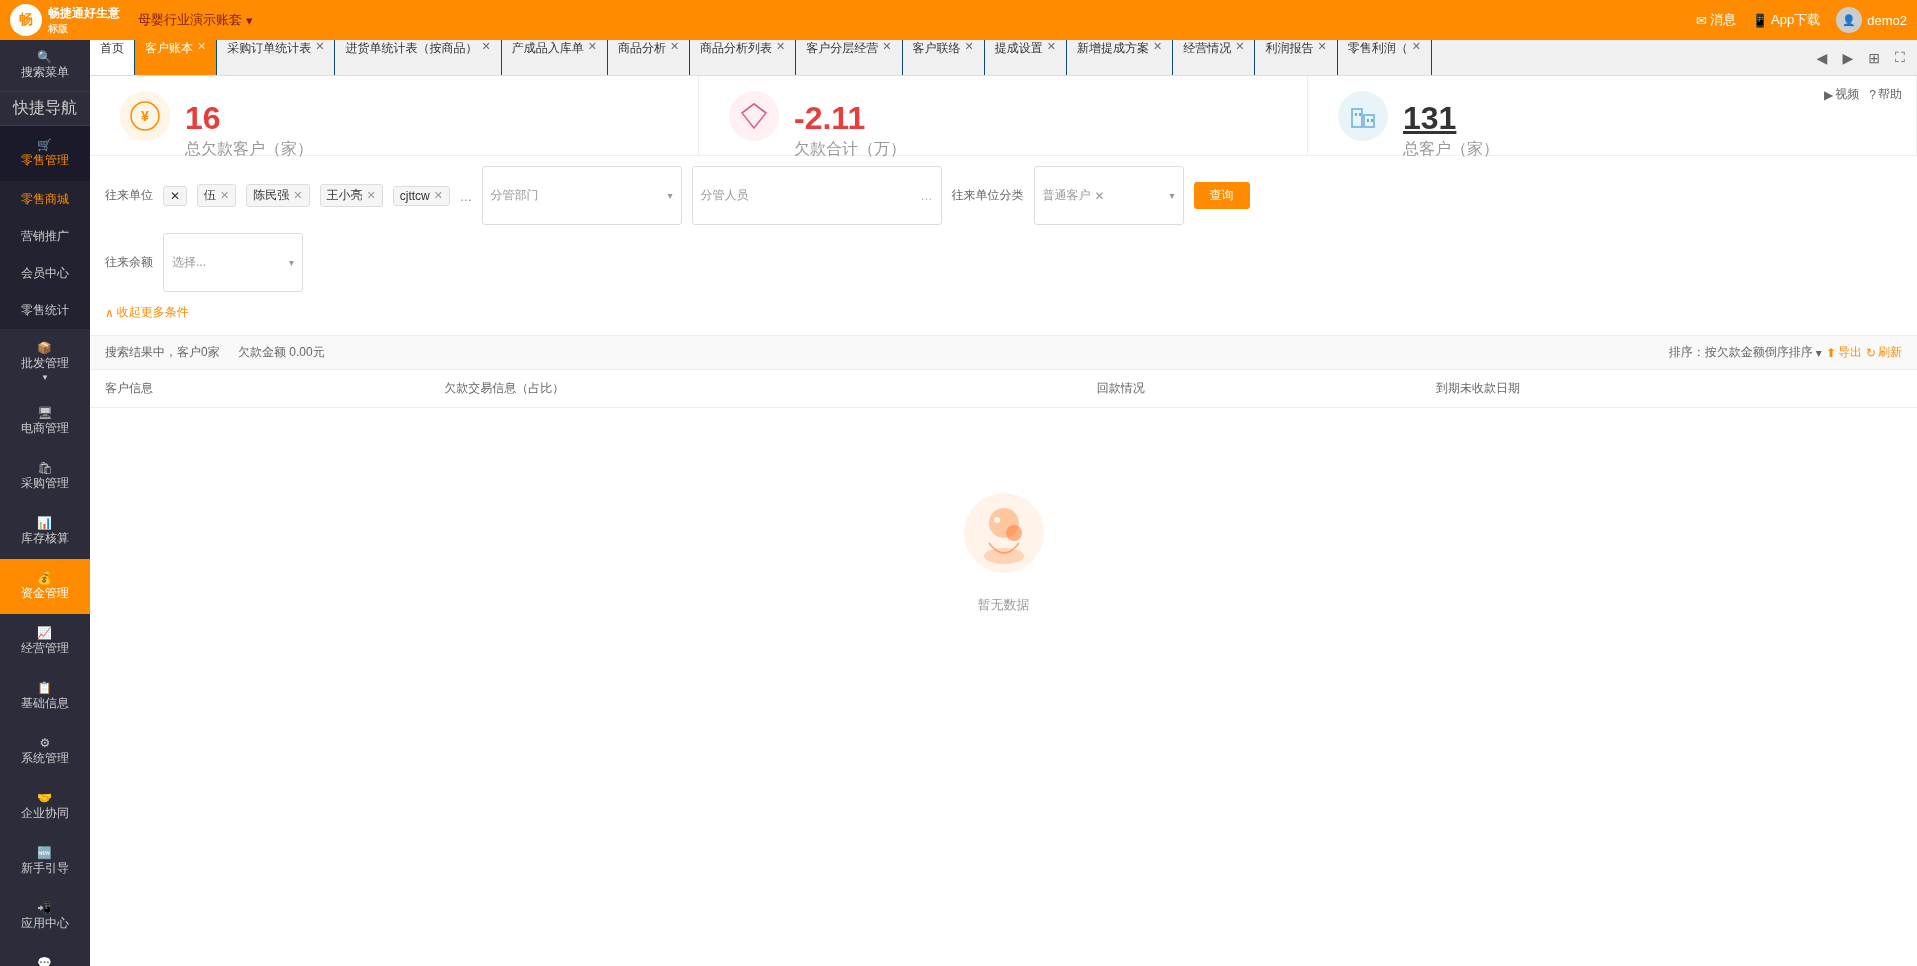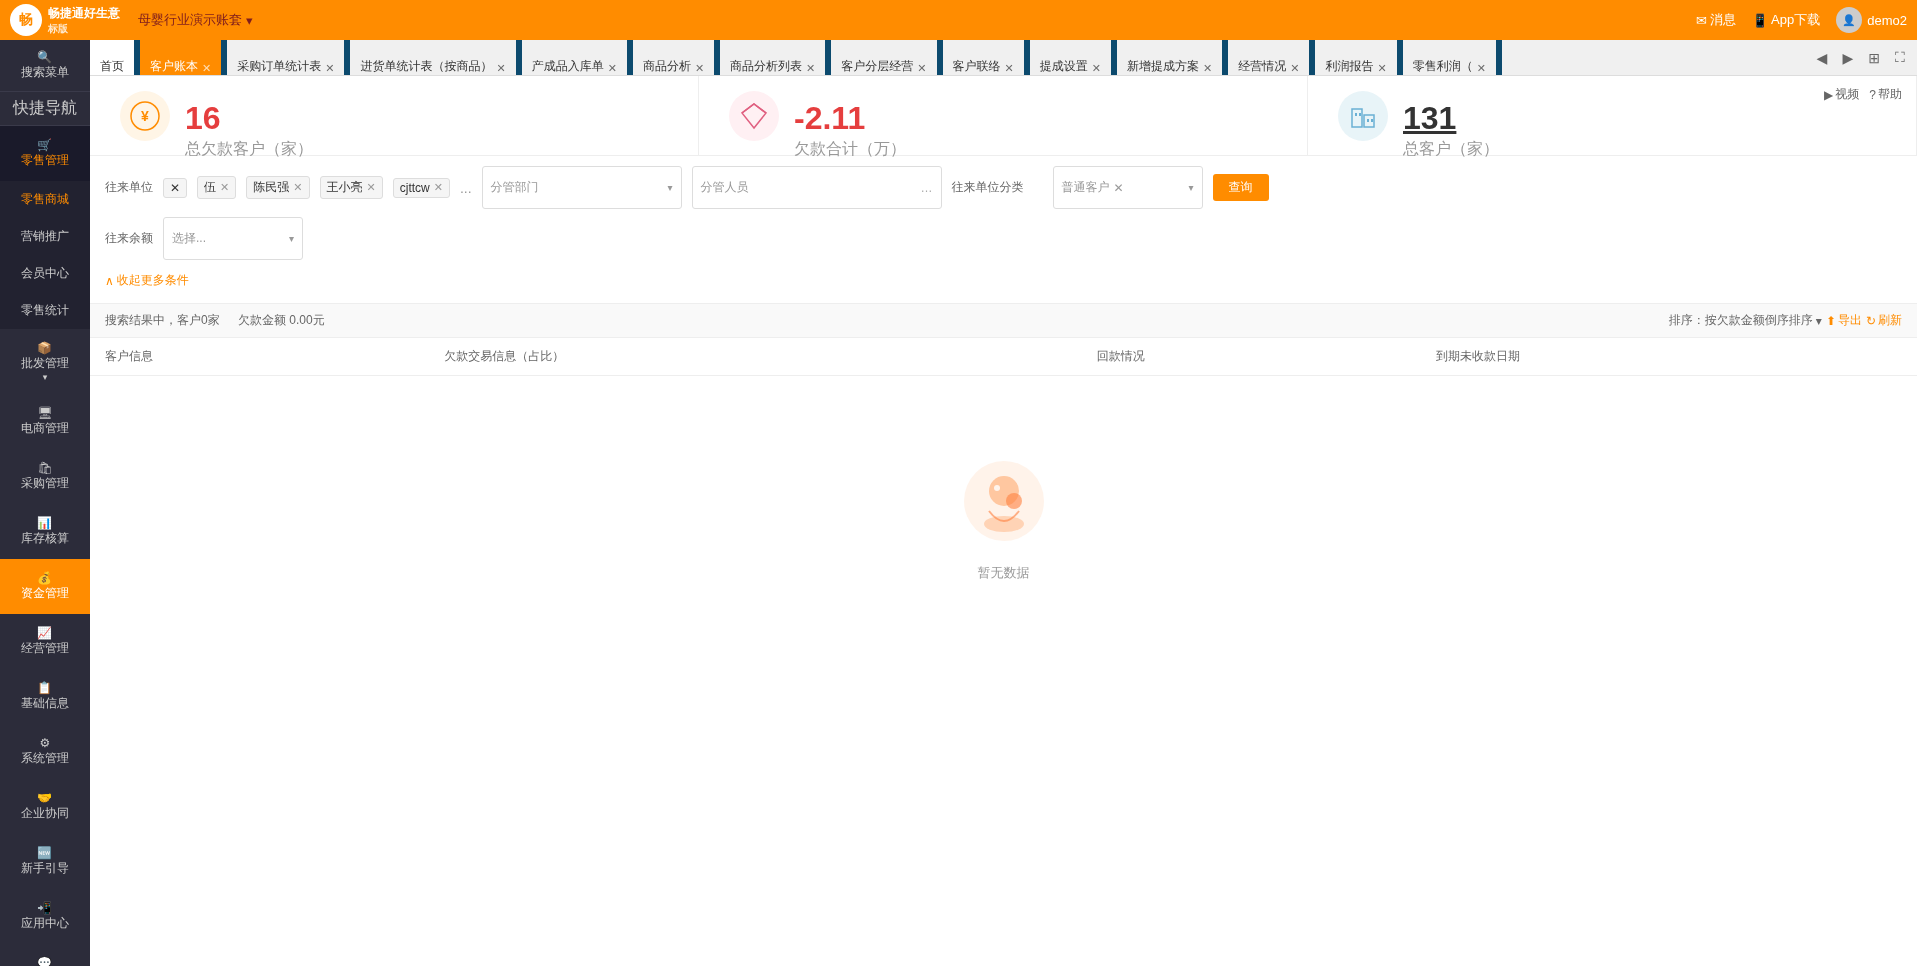--- a/index.html
+++ b/index.html
@@ -23,21 +23,21 @@
     .sidebar-nav { padding: 6px 0; text-align: center; color: #ccc; font-size: 16px; cursor: pointer; border-bottom: 1px solid #3a3a4a; }
     .sidebar-item { padding: 12px 0; text-align: center; color: #ccc; font-size: 12px; cursor: pointer; }
     .sidebar-item.active { background: #ff8c00; color: white; }
     .sidebar-item.expanded { background: #1a1a2a; color: #ff8c00; }
 
     
     .content-area { flex: 1; display: flex; flex-direction: column; overflow: hidden; }
 
     
     .tab-bar { height: 36px; background: #f0f0f0; display: flex; align-items: stretch; border-bottom: 1px solid #ddd; overflow: hidden; flex-shrink: 0; }
-    .tab-item { display: flex; align-items: flex-end; padding: 0 10px; font-size: 12px; cursor: pointer; white-space: nowrap; border-right: 6px solid #0c4a6e; color: #333; background: #f0f0f0; gap: 4px; }
+    .tab-item { display: flex; align-items: flex-start; padding: 0 10px; font-size: 12px; cursor: pointer; white-space: nowrap; border-right: 1px solid #0c4a6e; color: #333; background: #f0f0f0; gap: 4px; }
     .tab-item.home { background: #fff; color: #333; }
     .tab-item.active { background: #ff8c00; color: white; }
     .tab-item .close-btn { font-size: 11px; color: inherit; opacity: 0.7; cursor: pointer; }
     .tab-item.active .close-btn { color: white; }
     .tab-bar-controls { display: flex; align-items: center; margin-left: auto; padding: 0 6px; gap: 4px; }
     .tab-ctrl-btn { width: 22px; height: 22px; display: flex; align-items: center; justify-content: center; cursor: pointer; color: #666; font-size: 14px; }
 
     
     .page-content { flex: 1; overflow-y: auto; background: white; }
 
@@ -57,21 +57,21 @@
     .video-help { position: absolute; right: 15px; top: 10px; display: flex; gap: 10px; font-size: 12px; color: #666; }
     .video-help span { cursor: pointer; display: flex; align-items: center; gap: 2px; }
 
     
     .filter-area { background: white; padding: 10px 15px; border-bottom: 1px solid #eee; }
     .filter-row { display: flex; align-items: center; gap: 10px; margin-bottom: 8px; flex-wrap: wrap; }
     .filter-label { color: #666; font-size: 12px; white-space: nowrap; }
     .filter-tag { display: inline-flex; align-items: center; background: #f5f5f5; border: 1px solid #ddd; border-radius: 3px; padding: 2px 6px; font-size: 12px; color: #333; gap: 4px; }
     .filter-tag .x { color: #999; cursor: pointer; font-size: 11px; }
     .filter-more { color: #999; cursor: pointer; font-size: 14px; }
-    .filter-dropdown { display: flex; align-items: center; border: 1px solid #ddd; border-radius: 3px; padding: 12px 8px; min-width: 160px; font-size: 12px; color: #999; cursor: pointer; background: white; justify-content: space-between; }
+    .filter-dropdown { display: flex; align-items: center; border: 1px solid #ddd; border-radius: 3px; padding: 20px 8px; min-width: 160px; font-size: 12px; color: #999; cursor: pointer; background: white; justify-content: space-between; }
     .filter-dropdown .arrow { color: #999; font-size: 10px; }
     .filter-wide { min-width: 250px; }
     .collapse-btn { color: #ff8c00; font-size: 12px; cursor: pointer; display: flex; align-items: center; gap: 3px; margin: 0 auto; }
     .query-btn { background: #ff8c00; color: white; border: none; border-radius: 3px; padding: 5px 16px; font-size: 12px; cursor: pointer; }
 
     
     .results-bar { display: flex; align-items: center; justify-content: space-between; padding: 8px 15px; background: #f9f9f9; border-bottom: 1px solid #eee; font-size: 12px; color: #666; }
     .results-bar-right { display: flex; align-items: center; gap: 4px; }
     .sort-dropdown { display: flex; align-items: center; gap: 3px; cursor: pointer; color: #666; }
     .export-btn { color: #ff8c00; cursor: pointer; display: flex; align-items: center; gap: 2px; }
@@ -358,21 +358,21 @@
               <span class="arrow">▾</span>
             </div>
 
             <div class="filter-dropdown filter-wide">
               <span>分管人员</span>
               <span style="font-size:12px;color:#aaa;">…</span>
             </div>
 
             <span class="filter-label">往来单位分类</span>
 
-            <div class="filter-dropdown" style="min-width:150px;margin-left:19px;">
+            <div class="filter-dropdown" style="min-width:150px;">
               <span style="display:flex;gap:4px;align-items:center;">
                 <span>普通客户</span>
                 <span class="x">✕</span>
               </span>
               <span class="arrow">▾</span>
             </div>
 
             <button class="query-btn">查询</button>
           </div>
 

